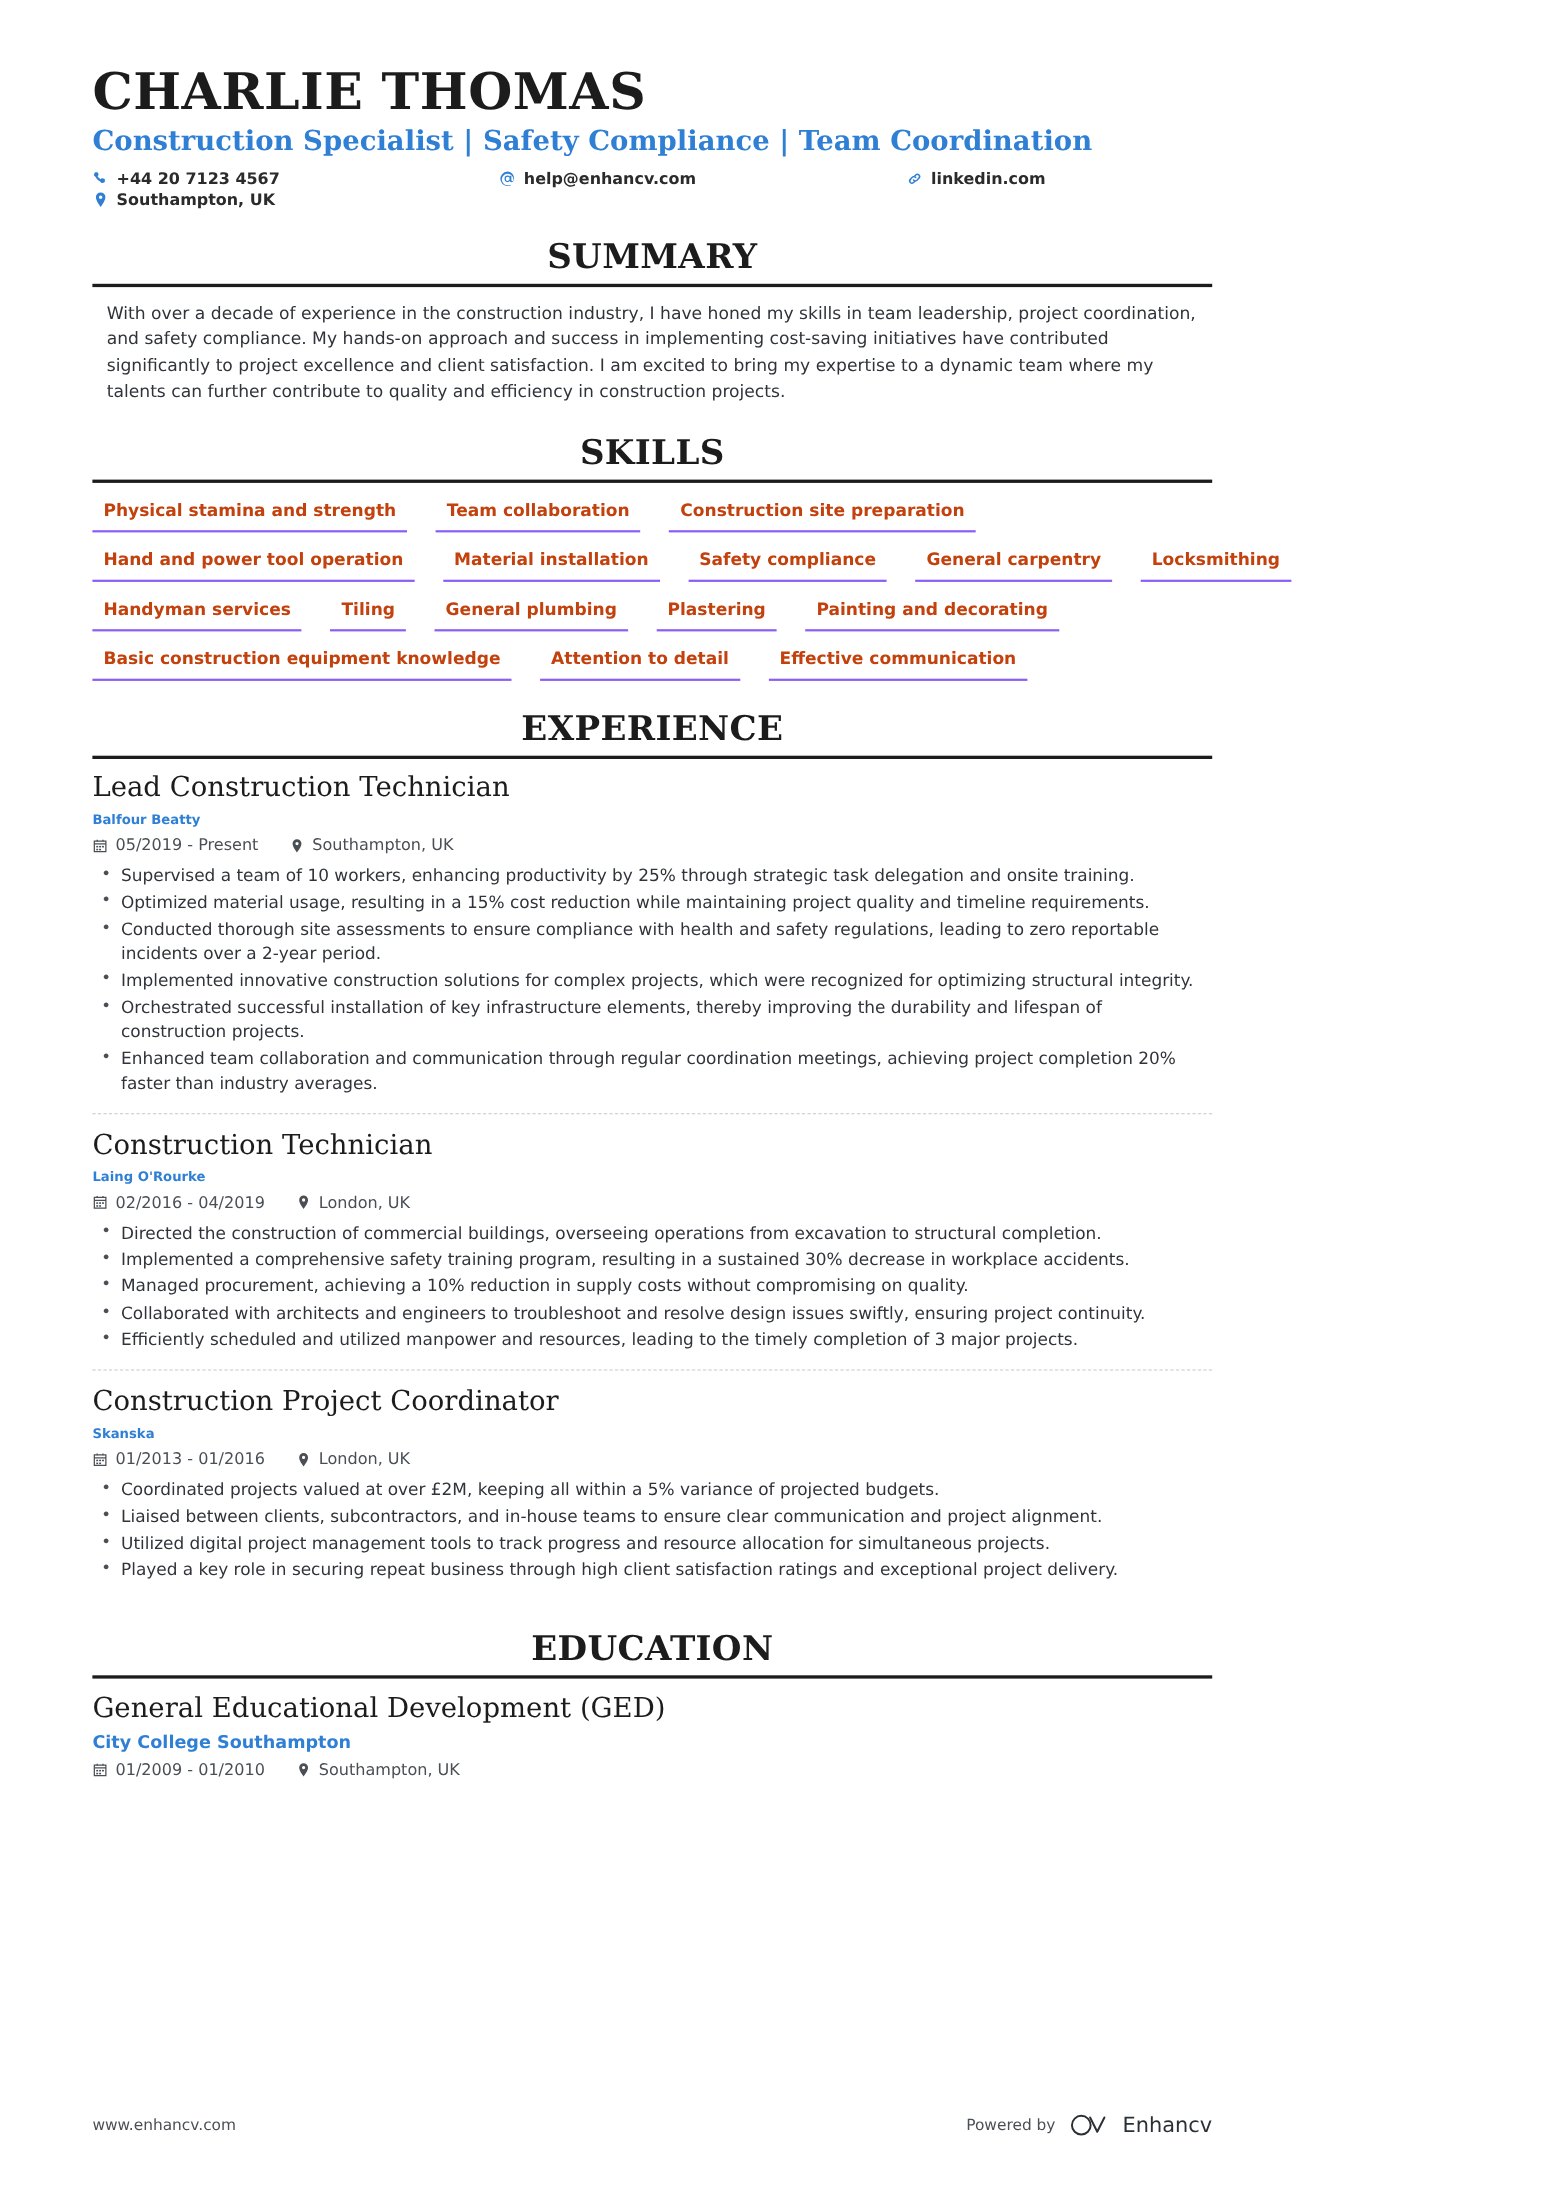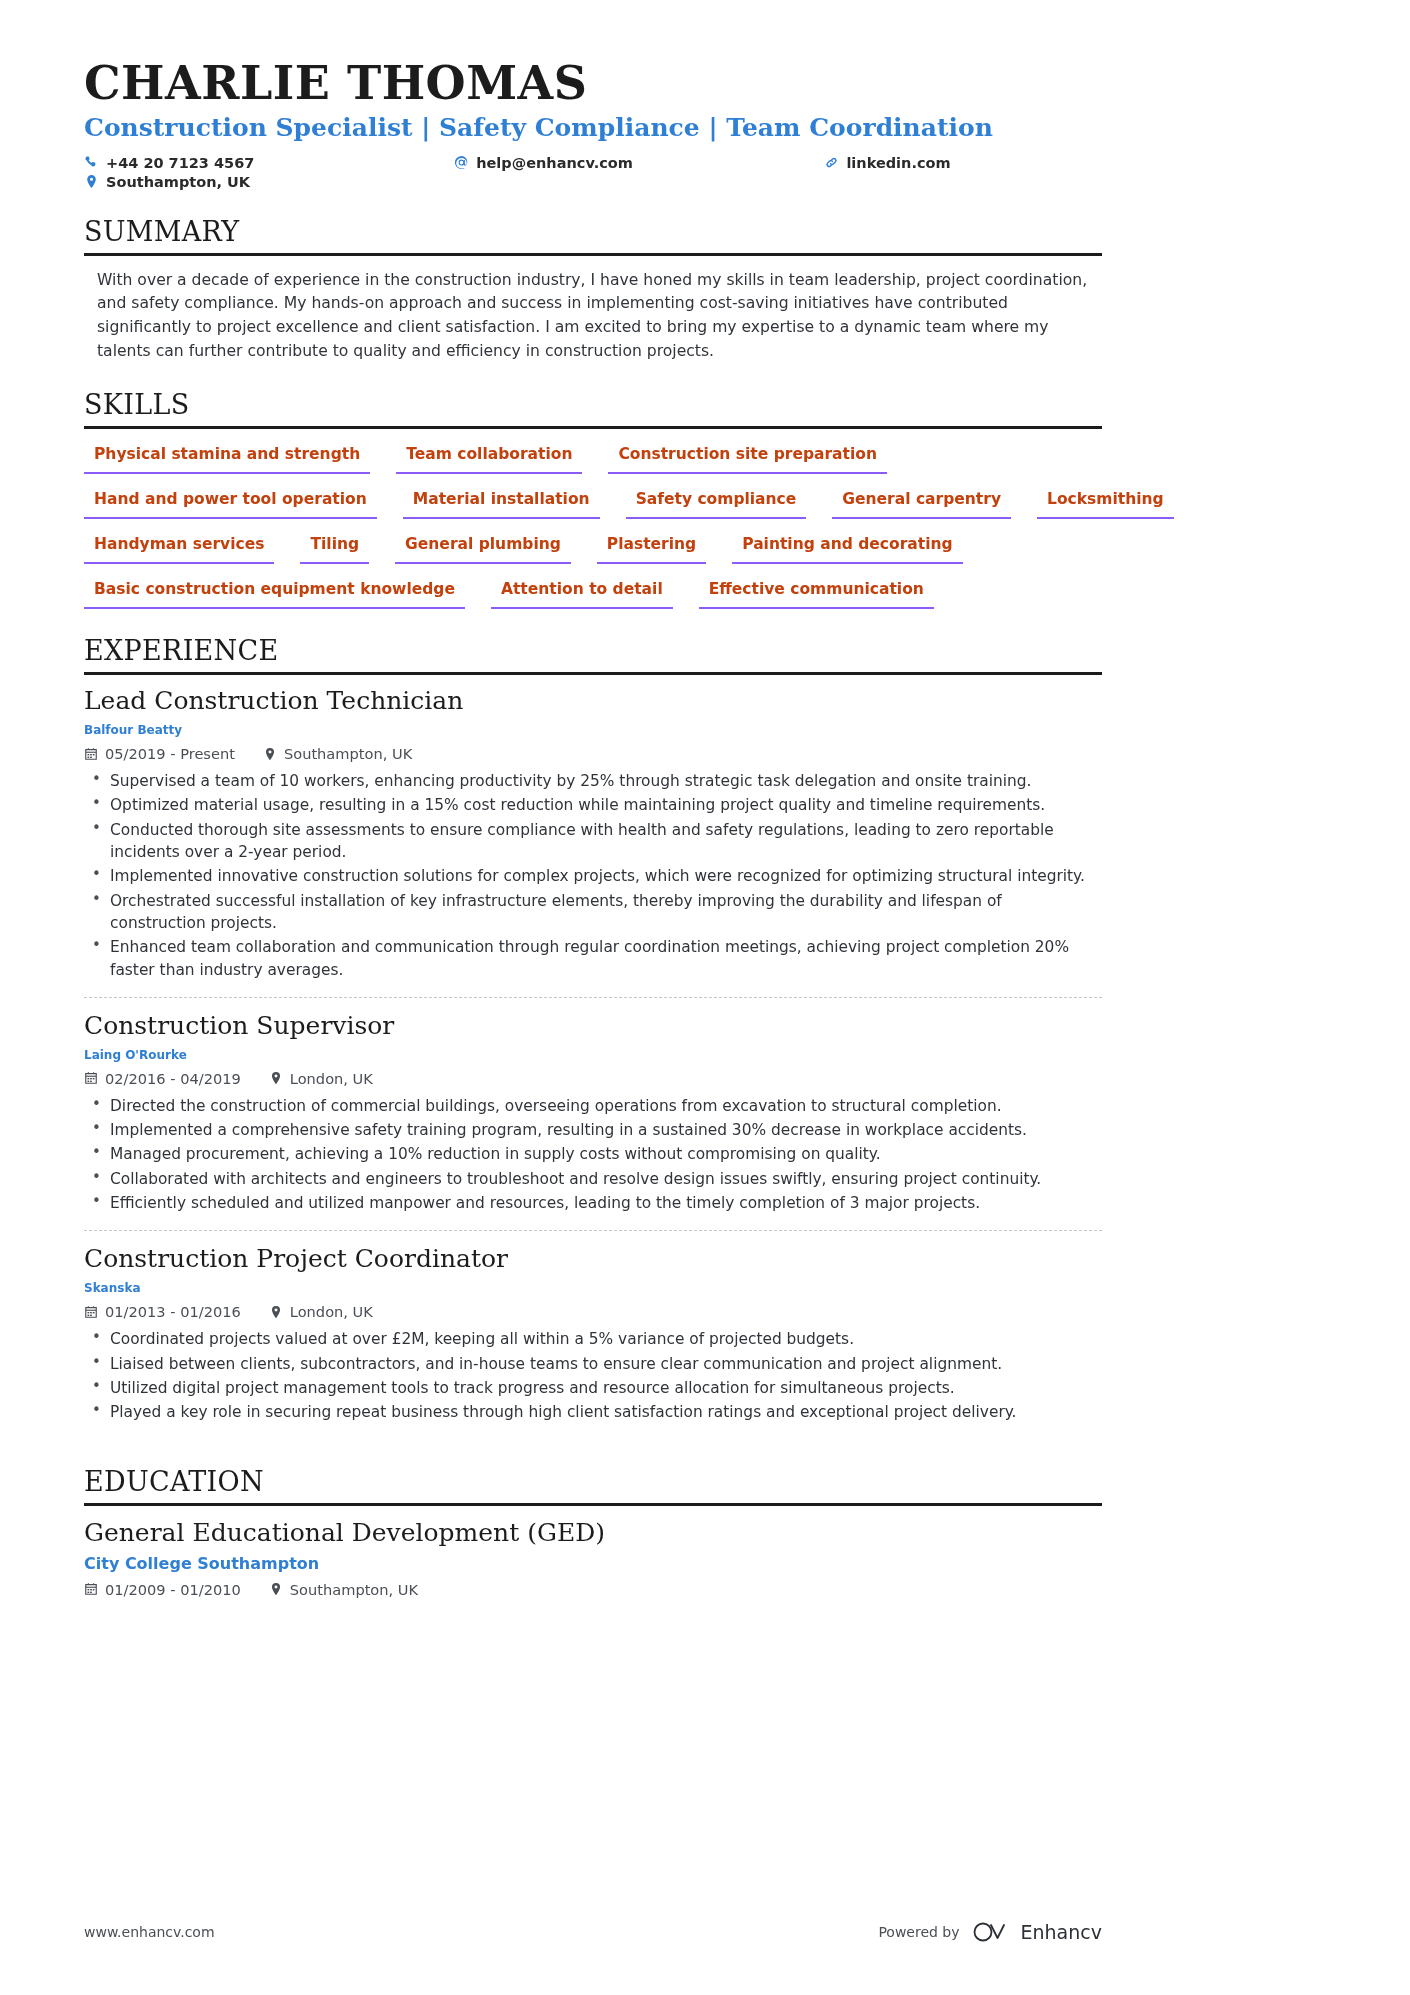--- a/index.html
+++ b/index.html
@@ -64,25 +64,26 @@
     height: 15px;
     flex: 0 0 15px;
     color: #2f7fd4;
   }
   .ic svg { display: block; width: 15px; height: 15px; fill: #2f7fd4; }
 
   
   .section { margin-top: 26px; }
   .section-title {
     font-family: "DejaVu Serif", serif;
-    font-weight: normal;
-    font-size: 27px;
+    font-weight: bold;
+    font-size: 31px;
     color: #1c1c1c;
     letter-spacing: 0.3px;
     margin: 0 0 6px 0;
+    text-align: center;
   }
   .rule {
     height: 3px;
     background: #1c1c1c;
     width: 100%;
     margin-bottom: 12px;
   }
 
   
   .summary-text {
@@ -326,21 +327,21 @@
           <ul class="bullets">
             <li>Supervised a team of 10 workers, enhancing productivity by 25% through strategic task delegation and onsite training.</li>
             <li>Optimized material usage, resulting in a 15% cost reduction while maintaining project quality and timeline requirements.</li>
             <li>Conducted thorough site assessments to ensure compliance with health and safety regulations, leading to zero reportable incidents over a 2-year period.</li>
             <li>Implemented innovative construction solutions for complex projects, which were recognized for optimizing structural integrity.</li>
             <li>Orchestrated successful installation of key infrastructure elements, thereby improving the durability and lifespan of construction projects.</li>
             <li>Enhanced team collaboration and communication through regular coordination meetings, achieving project completion 20% faster than industry averages.</li>
           </ul>
         </div>
         <div class="job">
-          <div class="job-title">Construction Supervisor</div>
+          <div class="job-title">Construction Technician</div>
           <div class="job-company">Laing O'Rourke</div>
           <div class="job-meta">
             <span class="meta-item">
               <span class="meta-ic">
                 <svg viewBox="0 0 16 16">
                   <path d="M2 3h12v11H2z" fill="none" stroke="#4a4f56" stroke-width="1.3"></path>
                   <path d="M2 6h12" stroke="#4a4f56" stroke-width="1.3"></path>
                   <path d="M5 1.5v2M11 1.5v2" stroke="#4a4f56" stroke-width="1.3"></path>
                   <rect x="4" y="8" width="2" height="1.6"></rect>
                   <rect x="7" y="8" width="2" height="1.6"></rect>

